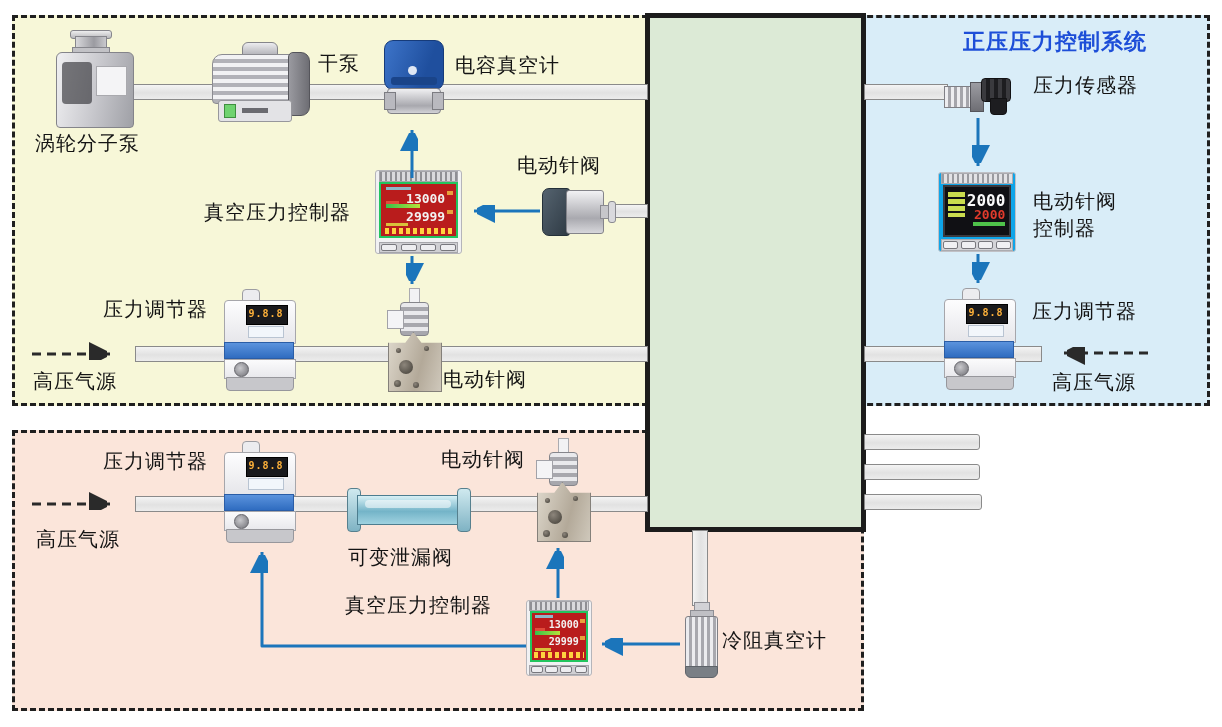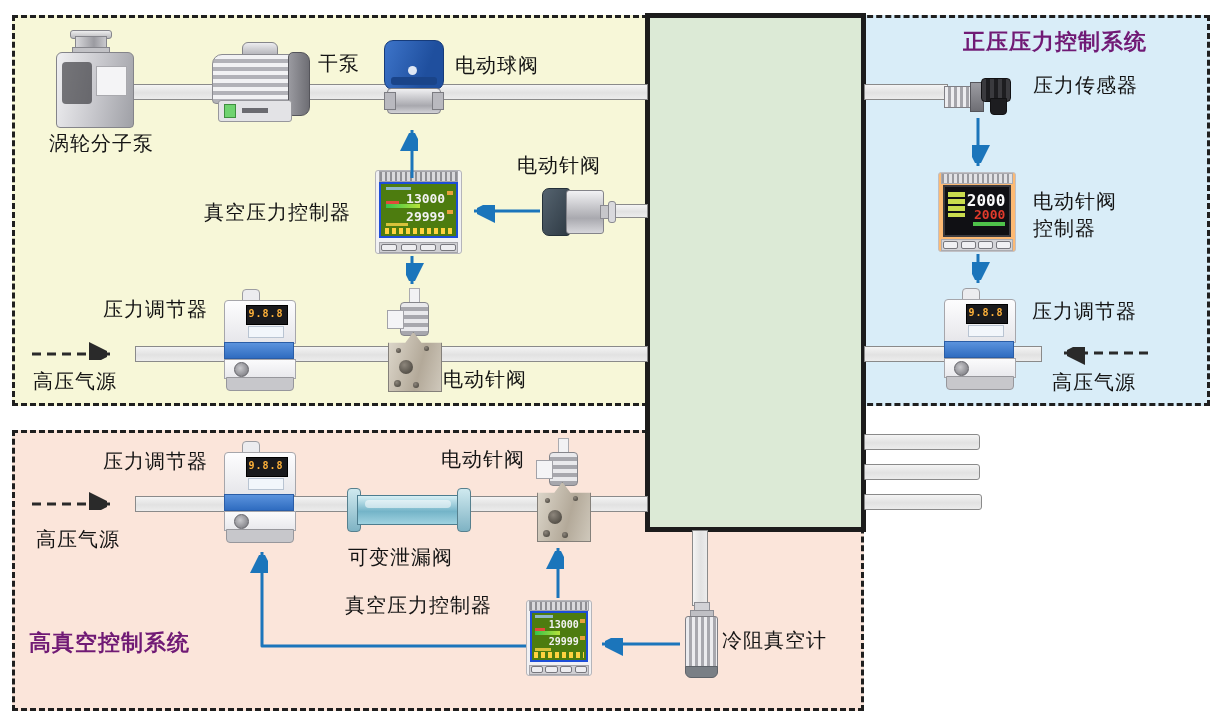--- a/index.html
+++ b/index.html
@@ -6,21 +6,21 @@
   #canvas{position:relative;width:1222px;height:727px;background:#ffffff;overflow:hidden;}
   .region{position:absolute;border:3px dashed #1f1f1f;box-sizing:border-box;z-index:1;}
   #region-low{left:12px;top:15px;width:636px;height:391px;background:#f7f7d8;}
   #region-pos{left:858px;top:15px;width:352px;height:391px;background:#d9edf8;}
   #region-high{left:12px;top:430px;width:852px;height:281px;background:#fbe5da;}
   #chamber{position:absolute;left:645px;top:13px;width:221px;height:519px;background:#dcead6;border:5px solid #1c1c1c;box-sizing:border-box;z-index:2;}
   .pipe{position:absolute;background:linear-gradient(180deg,#f4f4f4,#e2e2e2 55%,#ececec);border:1px solid #8a8a8a;box-sizing:border-box;z-index:3;}
   .pipe.v{background:linear-gradient(90deg,#f4f4f4,#e2e2e2 55%,#ececec);}
   .device{position:absolute;z-index:4;}
   .lbl{position:absolute;z-index:6;color:#141414;font-size:20px;white-space:nowrap;letter-spacing:1px;}
-  .lbl.red{color:#701a75;font-weight:bold;font-size:22px;}
+  .lbl.red{color:#1d4ed8;font-weight:bold;font-size:22px;}
   #lbl-chamber{position:absolute;left:650px;top:256px;width:212px;text-align:center;z-index:6;color:#e0251b;font-weight:bold;font-size:27px;letter-spacing:2px;}
   #arrow-layer{position:absolute;left:0;top:0;width:1222px;height:727px;z-index:5;pointer-events:none;}
 
   
   .turbo{width:76px;height:96px;}
   .turbo .flange{position:absolute;left:14px;top:0;width:40px;height:7px;background:linear-gradient(180deg,#eee,#b9b9bd);border:1px solid #86868c;border-radius:3px;}
   .turbo .neck{position:absolute;left:19px;top:6px;width:30px;height:16px;background:linear-gradient(90deg,#d8d8db,#9b9ba1 60%,#c9c9cd);border:1px solid #86868c;}
   .turbo .ring{position:absolute;left:16px;top:17px;width:36px;height:5px;background:#c2c2c6;border:1px solid #86868c;}
   .turbo .body{position:absolute;left:0;top:22px;width:76px;height:74px;background:linear-gradient(100deg,#f0f0f2,#c9c9ce 50%,#9fa0a6);border:1px solid #84848a;border-radius:6px 6px 4px 4px;}
   .turbo .window{position:absolute;left:6px;top:32px;width:30px;height:42px;background:rgba(38,38,44,.6);border-radius:4px;}
@@ -46,35 +46,35 @@
   
   .capg{width:72px;height:50px;}
   .capg .head{position:absolute;left:0;top:2px;width:26px;height:46px;background:linear-gradient(120deg,#55636f,#2e3a44);border-radius:7px 3px 3px 7px;border:1px solid #243039;}
   .capg .bodyg{position:absolute;left:24px;top:4px;width:36px;height:42px;background:linear-gradient(180deg,#f2f2f4,#a9a9af 65%,#d7d7db);border:1px solid #84848a;border-radius:3px;}
   .capg .stem{position:absolute;left:58px;top:19px;width:10px;height:12px;background:#c6c6ca;border:1px solid #8a8a90;}
   .capg .disc{position:absolute;left:66px;top:15px;width:6px;height:20px;background:#d9d9dd;border:1px solid #8a8a90;border-radius:3px;}
 
   
   .ctrld{background:#f1f1f3;border:1px solid #b5b5ba;border-radius:3px;box-sizing:border-box;}
   .ctrld .cap{position:absolute;left:3%;top:0;width:94%;height:13%;background:repeating-linear-gradient(90deg,#8f8f94 0 2px,#d9d9dc 2px 5px);border:1px solid #a5a5aa;box-sizing:border-box;}
-  .ctrld .scr{position:absolute;left:4%;top:14%;width:92%;height:68%;background:#4d7c0f;border:2px solid #1d4ed8;box-sizing:border-box;overflow:hidden;}
+  .ctrld .scr{position:absolute;left:4%;top:14%;width:92%;height:68%;background:#b91c1c;border:2px solid #22c55e;box-sizing:border-box;overflow:hidden;}
   .ctrld .brand{position:absolute;left:6%;top:4%;width:34%;height:3px;background:#8fb7c9;}
   .ctrld .n1{position:absolute;right:14%;top:12%;color:#f2f2f2;font-family:"DejaVu Sans Mono",monospace;font-weight:bold;}
   .ctrld .n2{position:absolute;right:14%;top:48%;color:#f2f2f2;font-family:"DejaVu Sans Mono",monospace;font-weight:bold;}
   .ctrld .u1{position:absolute;right:3%;top:13%;width:8%;height:4px;background:#e8a23c;}
   .ctrld .u2{position:absolute;right:3%;top:49%;width:8%;height:4px;background:#e8a23c;}
   .ctrld .gbar{position:absolute;left:6%;top:38%;width:46%;height:4px;background:linear-gradient(90deg,#35c24a,#b6e23a);}
   .ctrld .rbar{position:absolute;left:6%;top:32%;width:18%;height:3px;background:#e04a3a;}
   .ctrld .ybar{position:absolute;left:6%;top:74%;width:30%;height:3px;background:#d8c23a;}
   .ctrld .dots{position:absolute;left:5%;bottom:4%;width:90%;height:6px;background:repeating-linear-gradient(90deg,#ffd23f 0 4px,transparent 4px 7px);}
   .ctrld .btns{position:absolute;left:3%;bottom:0;width:94%;height:14%;background:#cfcfd3;border:1px solid #a5a5aa;box-sizing:border-box;display:flex;align-items:center;justify-content:space-around;}
   .ctrld .btns span{display:block;width:18%;height:58%;background:#ededf0;border:1px solid #77777d;border-radius:2px;}
 
   
-  .ctrll{background:#fdba74;border:1px solid #c0c0c5;border-radius:3px;box-sizing:border-box;}
+  .ctrll{background:#0ea5e9;border:1px solid #c0c0c5;border-radius:3px;box-sizing:border-box;}
   .ctrll .cap{position:absolute;left:2%;top:0;width:96%;height:14%;background:repeating-linear-gradient(90deg,#9a9a9f 0 2px,#e2e2e5 2px 5px);border:1px solid #ababb0;box-sizing:border-box;}
   .ctrll .scr{position:absolute;left:5%;top:16%;width:90%;height:66%;background:#101014;border:2px solid #3a3a3f;box-sizing:border-box;overflow:hidden;}
   .ctrll .tbl{position:absolute;left:5%;top:10%;width:26%;height:52%;background:repeating-linear-gradient(180deg,#cadc4e 0 5px,#101014 5px 7px);}
   .ctrll .n1{position:absolute;right:6%;top:8%;color:#fafafa;font-family:"DejaVu Sans Mono",monospace;font-weight:bold;font-size:16px;}
   .ctrll .n2{position:absolute;right:6%;top:42%;color:#e03a2c;font-family:"DejaVu Sans Mono",monospace;font-weight:bold;font-size:13px;}
   .ctrll .gline{position:absolute;right:6%;top:72%;width:50%;height:4px;background:#4fc24a;}
   .ctrll .btns{position:absolute;left:2%;bottom:0;width:96%;height:15%;background:#d4d4d8;border:1px solid #ababb0;box-sizing:border-box;display:flex;align-items:center;justify-content:space-around;}
   .ctrll .btns span{display:block;width:18%;height:58%;background:#f0f0f3;border:1px solid #77777d;border-radius:2px;}
 
   
@@ -327,23 +327,23 @@
     <path d="M978,118 L978,166" stroke="#1b75bb" stroke-width="3" fill="none" marker-end="url(#ahb)"></path>
     <path d="M978,254 L978,283" stroke="#1b75bb" stroke-width="3" fill="none" marker-end="url(#ahb)"></path>
     <path d="M558,598 L558,548" stroke="#1b75bb" stroke-width="3" fill="none" marker-end="url(#ahb)"></path>
     <path d="M680,644 L602,644" stroke="#1b75bb" stroke-width="3" fill="none" marker-end="url(#ahb)"></path>
     <path d="M526,646 L262,646 L262,552" stroke="#1b75bb" stroke-width="3" fill="none" stroke-linejoin="round" marker-end="url(#ahb)"></path>
     <path d="M32,354 L110,354" stroke="#2a2a2a" stroke-width="3" stroke-dasharray="9 6" fill="none" marker-end="url(#ahd)"></path>
     <path d="M1148,353 L1064,353" stroke="#2a2a2a" stroke-width="3" stroke-dasharray="9 6" fill="none" marker-end="url(#ahd)"></path>
     <path d="M32,504 L110,504" stroke="#2a2a2a" stroke-width="3" stroke-dasharray="9 6" fill="none" marker-end="url(#ahd)"></path>
   </svg>
 
-  <div class="lbl" style="left:49px;top:130px;">涡轮分子泵</div>
+  <div class="lbl" style="left:35px;top:130px;">涡轮分子泵</div>
   <div class="lbl" style="left:318px;top:50px;">干泵</div>
-  <div class="lbl" style="left:455px;top:52px;">电动球阀</div>
+  <div class="lbl" style="left:455px;top:52px;">电容真空计</div>
   <div class="lbl" style="left:517px;top:152px;">电动针阀</div>
   <div class="lbl" style="left:204px;top:199px;">真空压力控制器</div>
   <div class="lbl" style="left:103px;top:296px;">压力调节器</div>
   <div class="lbl" style="left:33px;top:368px;">高压气源</div>
   <div class="lbl" style="left:443px;top:366px;">电动针阀</div>
 
 
   <div class="lbl red" style="left:963px;top:27px;">正压压力控制系统</div>
   <div class="lbl" style="left:1033px;top:72px;">压力传感器</div>
   <div class="lbl" style="left:1033px;top:188px;">电动针阀</div>
@@ -351,15 +351,14 @@
   <div class="lbl" style="left:1032px;top:298px;">压力调节器</div>
   <div class="lbl" style="left:1052px;top:369px;">高压气源</div>
 
 
   <div class="lbl" style="left:103px;top:448px;">压力调节器</div>
   <div class="lbl" style="left:36px;top:526px;">高压气源</div>
   <div class="lbl" style="left:441px;top:446px;">电动针阀</div>
   <div class="lbl" style="left:348px;top:544px;">可变泄漏阀</div>
   <div class="lbl" style="left:345px;top:592px;">真空压力控制器</div>
   <div class="lbl" style="left:722px;top:627px;">冷阻真空计</div>
-  <div class="lbl red" style="left:29px;top:628px;">高真空控制系统</div>
 
 </div>
 
 </body></html>

